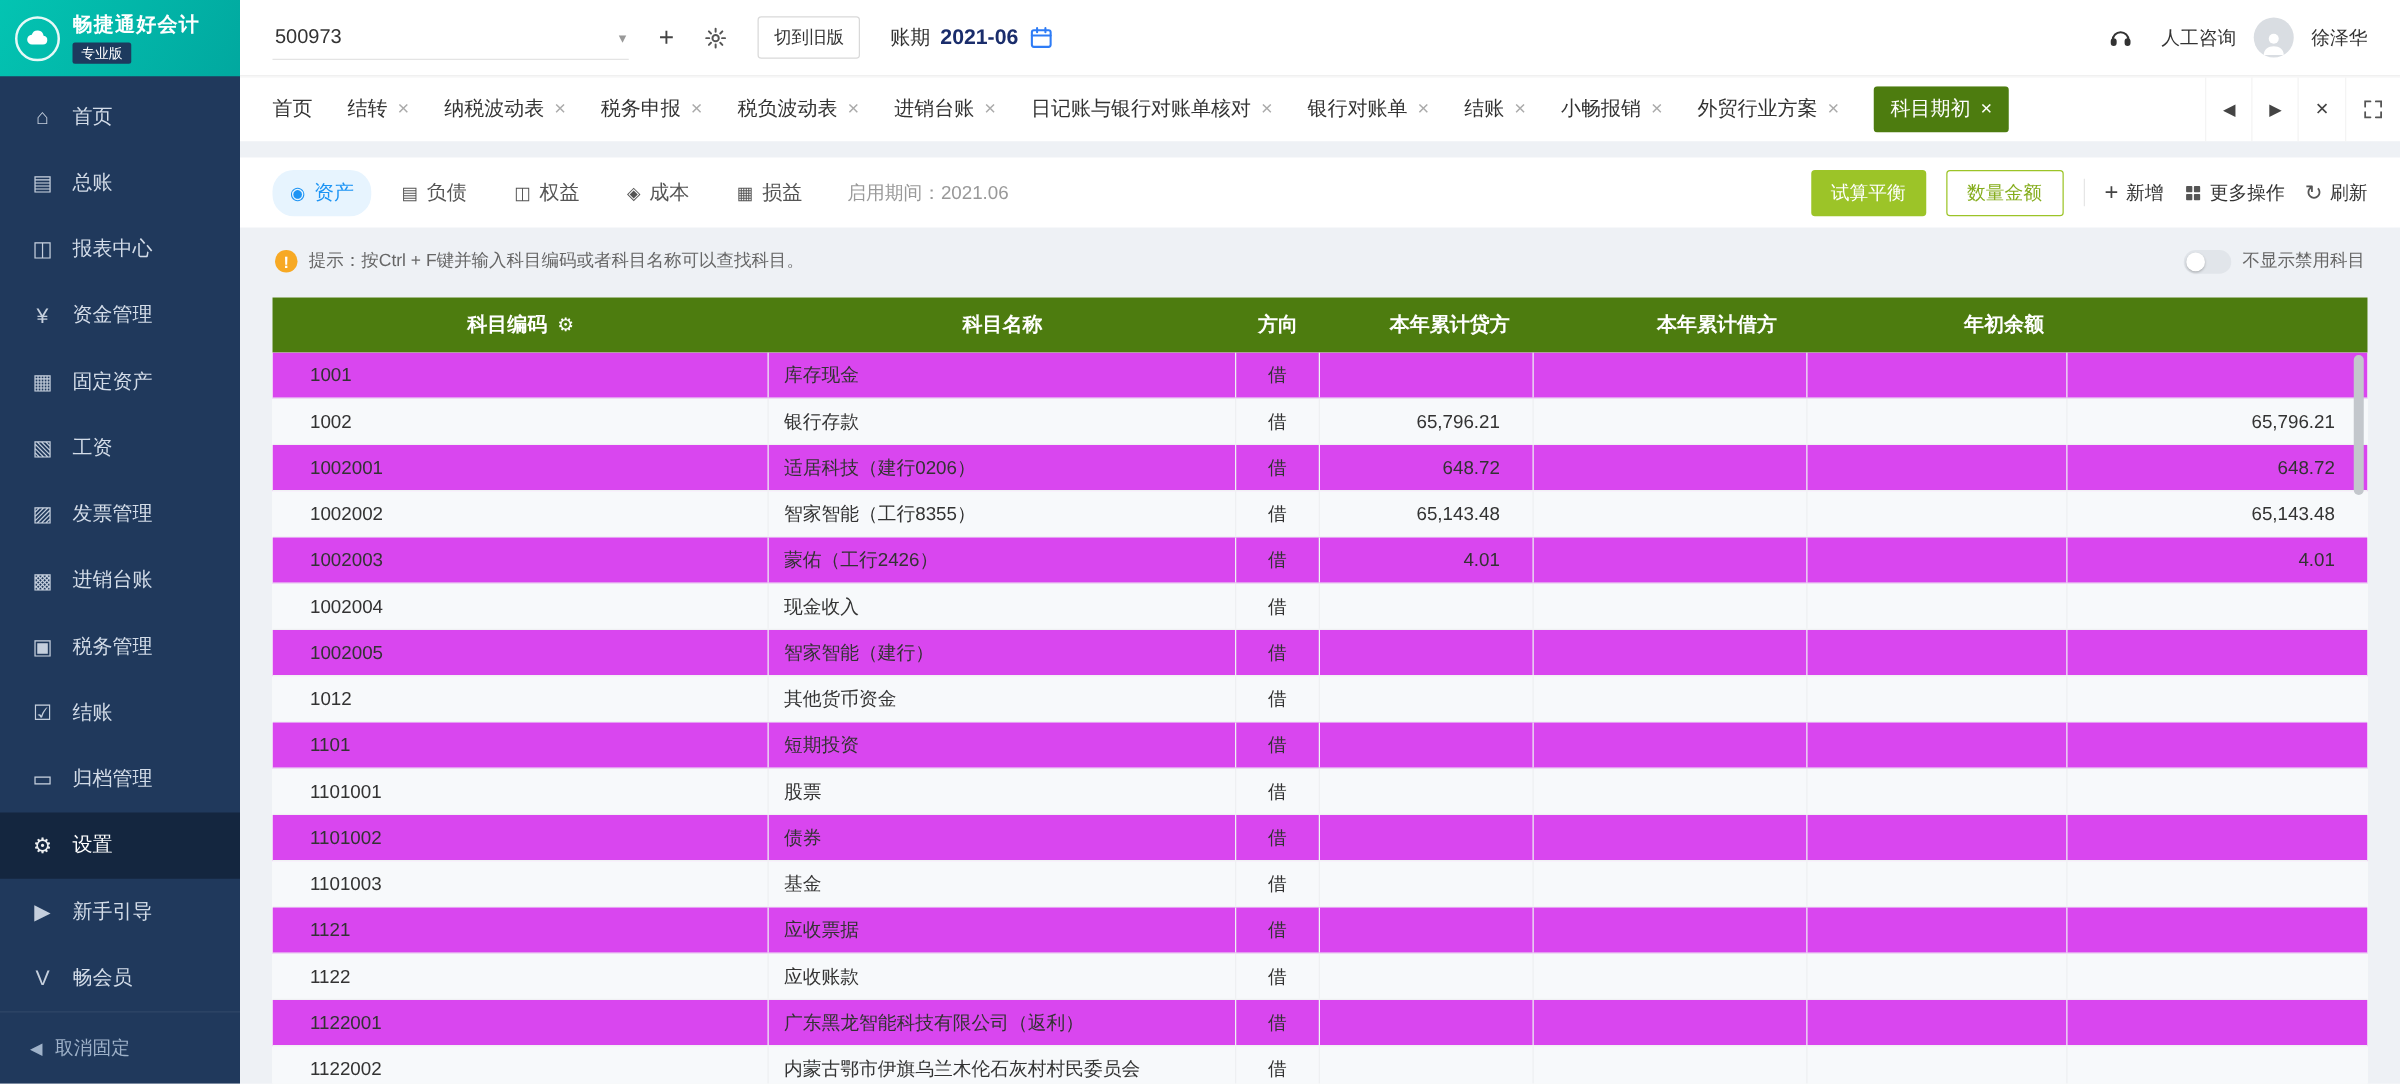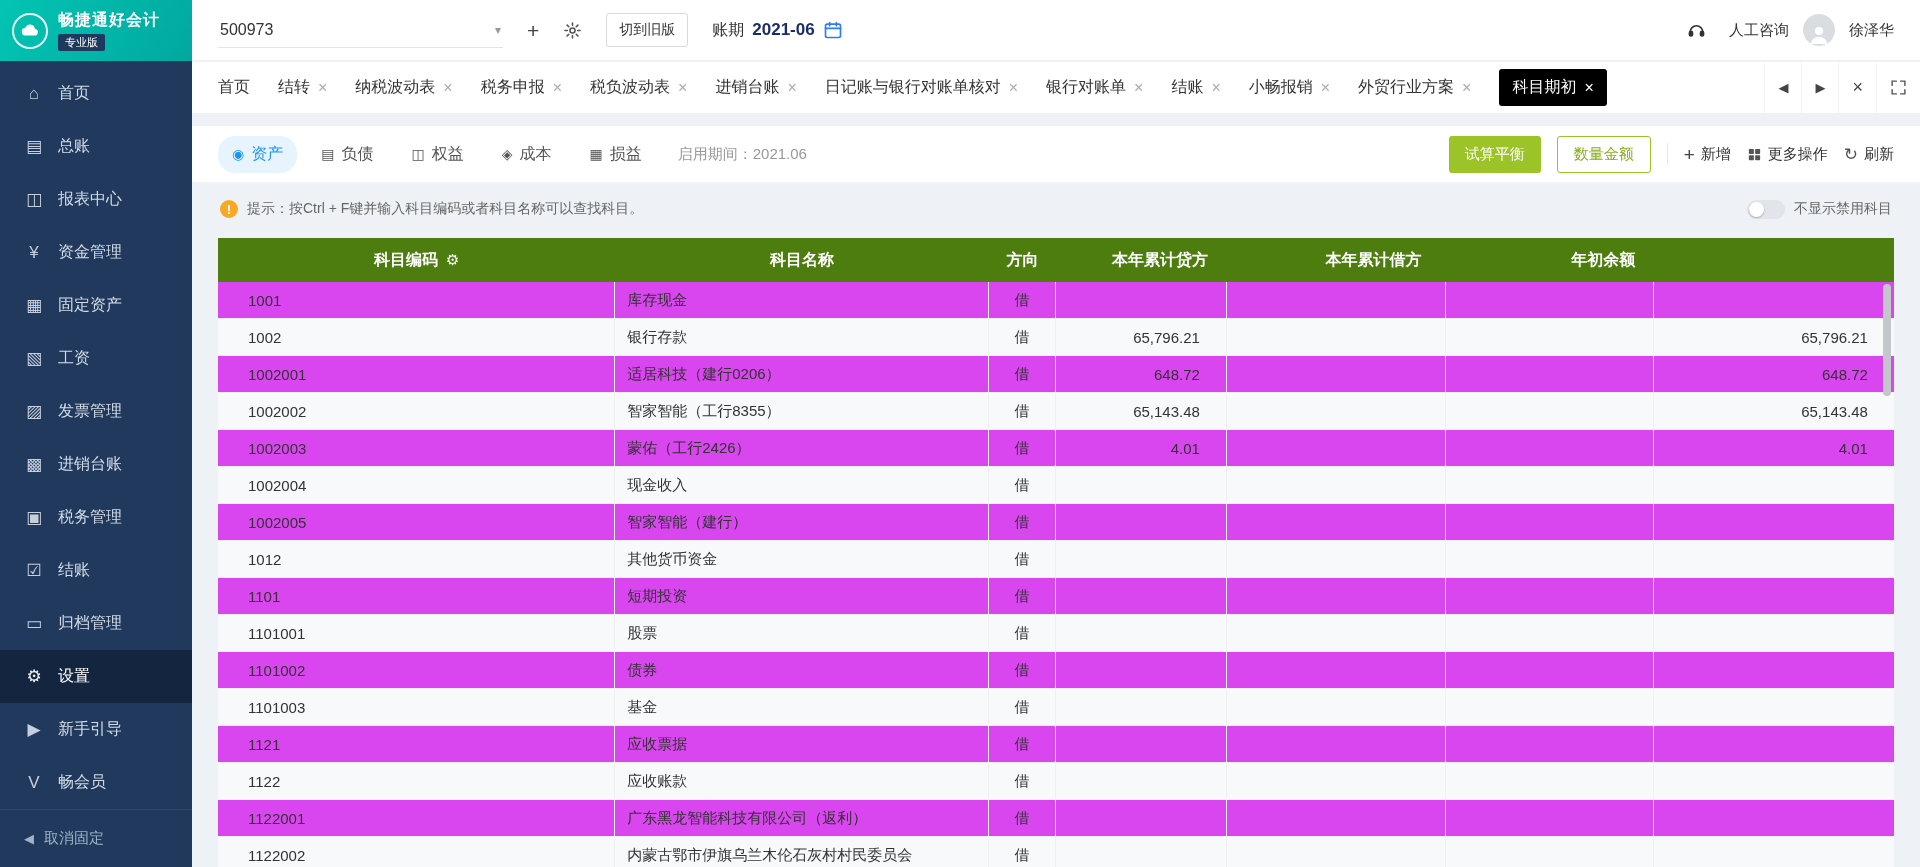--- a/index.html
+++ b/index.html
@@ -39,21 +39,21 @@
   .consult{display:flex;align-items:center;gap:23px;font-size:15px;color:#333;cursor:pointer}
   .headset svg{width:19px;height:19px;display:block}
   .avatar{width:32px;height:32px;border-radius:50%;background:#d9dde2;display:flex;align-items:flex-end;justify-content:center;overflow:hidden}
   .avatar svg{width:24px;height:24px;display:block}
   .username{font-size:15px;cursor:pointer}
 
   .tabbar{height:52px;flex:0 0 52px;background:#fff;display:flex;align-items:center;border-top:1px solid #f3f3f3}
   .tabs{display:flex;align-items:center;gap:28px;padding:0 26px;flex:1;min-width:0;overflow:hidden}
   .tab{display:flex;align-items:center;gap:8px;font-size:16px;color:#333;white-space:nowrap;cursor:pointer}
   .tab-close{color:#aaa;font-size:16px;line-height:1}
-  .tab.active{background:#000000;color:#fff;padding:8px 13px;border-radius:3px}
+  .tab.active{background:#4d7c0f;color:#fff;padding:8px 13px;border-radius:3px}
   .tab.active .tab-close{color:#fff}
   .tab-ctrls{display:flex;align-items:center;height:100%;flex:0 0 auto}
   .tab-ctrl{padding:0 13px;height:100%;display:flex;align-items:center;color:#444;font-size:13px;cursor:pointer;border-left:1px solid #f4f4f4}
   .expand-icon svg{width:17px;height:17px;display:block}
 
   .content{flex:1;display:flex;flex-direction:column;min-height:0;overflow:hidden}
 
   .panel-head{height:56px;flex:0 0 56px;margin-top:13px;background:#fff;display:flex;align-items:center;padding:0 26px}
   .cat-tabs{display:flex;align-items:center;gap:10px}
   .cat-tab{display:flex;align-items:center;gap:7px;font-size:16px;color:#555;padding:8px 14px;border-radius:17px;cursor:pointer}

